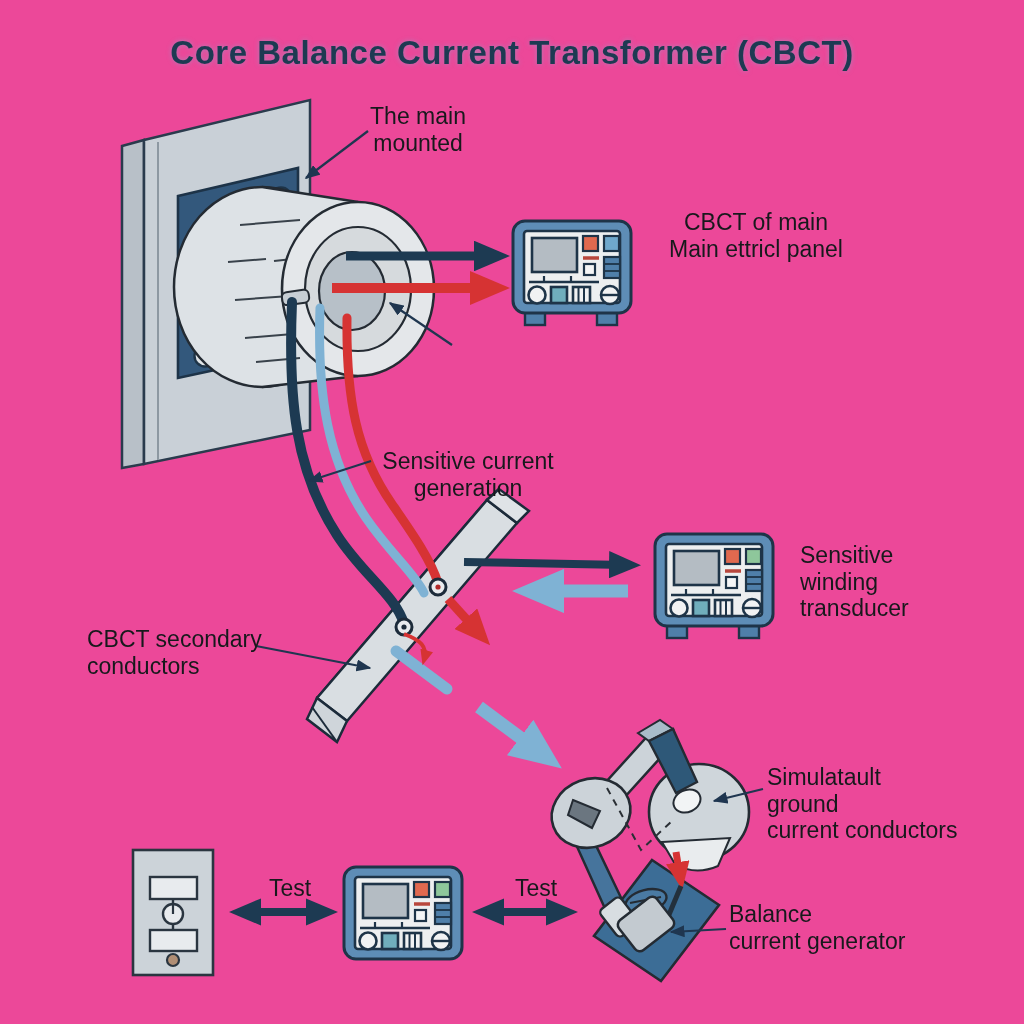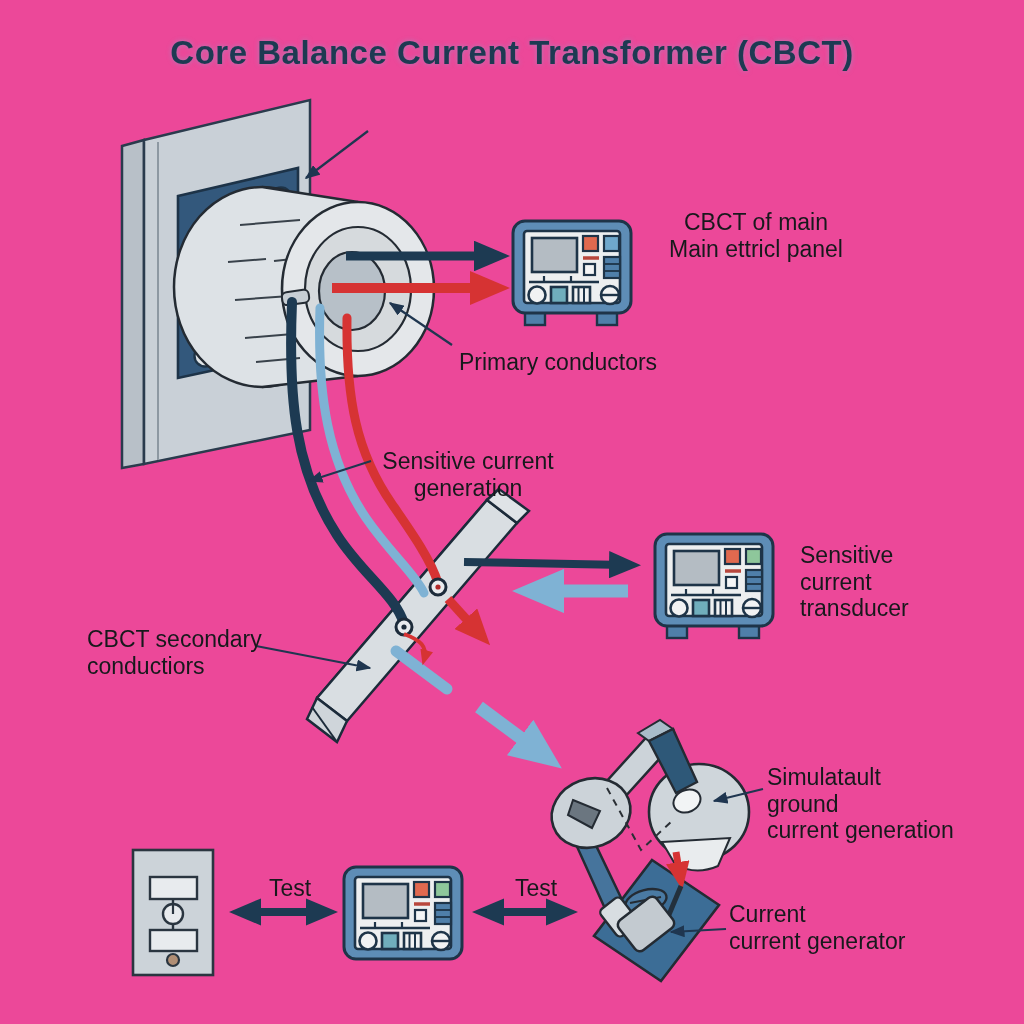--- a/index.html
+++ b/index.html
@@ -199,30 +199,31 @@
     <line x1="368" y1="131" x2="306" y2="178" marker-end="url(#mLead)"></line>
     <line x1="452" y1="345" x2="390" y2="303" marker-end="url(#mLead)"></line>
     <line x1="371" y1="461" x2="309" y2="481" marker-end="url(#mLead)"></line>
     <line x1="256" y1="646" x2="370" y2="668" marker-end="url(#mLead)"></line>
     <line x1="763" y1="789" x2="714" y2="801" marker-end="url(#mLead)"></line>
     <line x1="726" y1="929" x2="671" y2="932" marker-end="url(#mLead)"></line>
   </g>
 </svg>
 
   <div class="title">Core Balance Current Transformer (CBCT)</div>
+  <div class="lbl ctr lbl-main-mounted">The main
+mounted</div>
   <div class="lbl ctr lbl-cbct-of-main">CBCT of main
 Main ettricl panel</div>
-  <div class="lbl lbl-primary">Primary conductors</div>
   <div class="lbl ctr lbl-sens-mid">Sensitive current
 generation</div>
   <div class="lbl lbl-cbct-sec">CBCT secondary
-conductiors</div>
+conductors</div>
   <div class="lbl lbl-sens-right">Sensitive
-current
+winding
 transducer</div>
   <div class="lbl lbl-sim-ground">Simulatault
 ground
-current generation</div>
-  <div class="lbl lbl-leakage">Current
+current conductors</div>
+  <div class="lbl lbl-leakage">Balance
 current generator</div>
   <div class="lbl ctr lbl-test-left">Test</div>
   <div class="lbl ctr lbl-test-right">Test</div>
 </div>
 
 </body></html>

